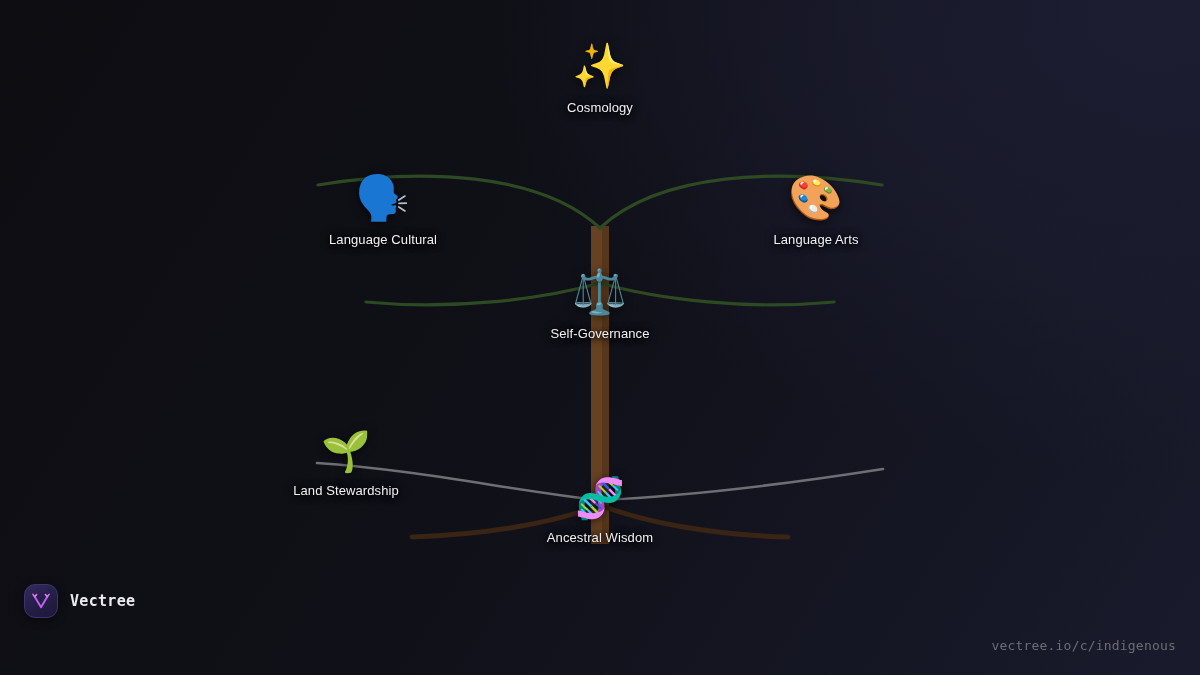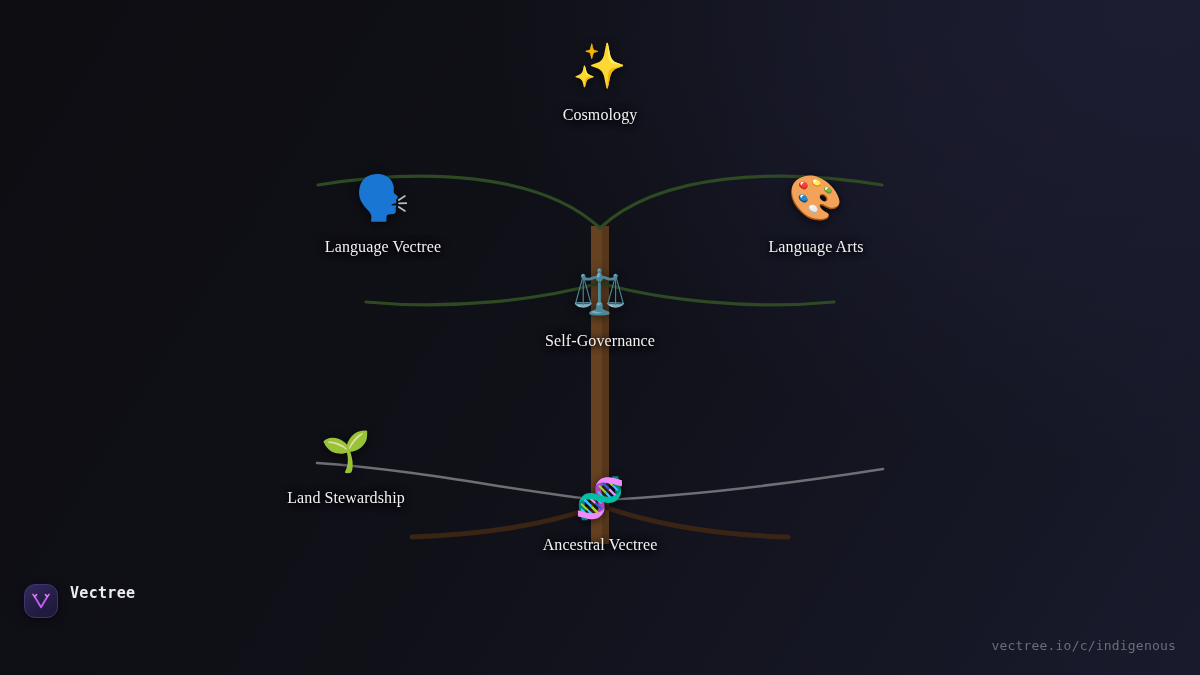--- a/index.html
+++ b/index.html
@@ -37,39 +37,38 @@
   }
   .node-icon {
     font-size:44px;
     line-height:1;
     height:52px;
     display:flex; align-items:center; justify-content:center;
     filter:drop-shadow(0 2px 5px rgba(0,0,0,0.65));
   }
   .node-icon.small { font-size:40px; height:48px; }
   .node-label {
-    margin-top:14px;
-    font-size:16px;
+    margin-top:8px;
+    font-size:13px;
     color:#f2f2f5;
     letter-spacing:0.1px;
     text-shadow:0 1px 4px rgba(0,0,0,0.95), 0 0 10px rgba(0,0,0,0.9);
     white-space:nowrap;
-    font-family:Liberation Serif, serif;
   }
 
   
   #footer {
     position:absolute;
     left:0; right:0; bottom:0;
     height:115px;
   }
   #brand {
     position:absolute;
     left:24px; top:24px;
-    display:flex; align-items:flex-start; gap:12px;
+    display:flex; align-items:center; gap:12px;
   }
   #brand-logo {
     width:34px; height:34px;
     border-radius:11px;
     background:linear-gradient(150deg, #332a5e 0%, #241d45 55%, #1d1838 100%);
     border:1px solid #3d3470;
     display:flex; align-items:center; justify-content:center;
     box-shadow:0 2px 8px rgba(0,0,0,0.5);
   }
   #brand-name {
@@ -121,41 +120,41 @@
     <path d="M602 506 C 645 522, 710 535, 788 537" stroke="#3a2414" stroke-width="5" fill="none" stroke-linecap="round"></path>
   </svg>
 
   <div class="node" style="left:600px; top:40px;">
     <div class="node-icon">✨</div>
     <div class="node-label">Cosmology</div>
   </div>
 
   <div class="node" style="left:383px; top:172px;">
     <div class="node-icon">🗣️</div>
-    <div class="node-label">Language Vectree</div>
+    <div class="node-label">Language Cultural</div>
   </div>
 
   <div class="node" style="left:816px; top:172px;">
     <div class="node-icon">🎨</div>
     <div class="node-label">Language Arts</div>
   </div>
 
   <div class="node" style="left:600px; top:266px;">
     <div class="node-icon">⚖️</div>
     <div class="node-label">Self-Governance</div>
   </div>
 
   <div class="node" style="left:346px; top:427px;">
     <div class="node-icon small">🌱</div>
     <div class="node-label">Land Stewardship</div>
   </div>
 
   <div class="node" style="left:600px; top:474px;">
     <div class="node-icon small">🧬</div>
-    <div class="node-label">Ancestral Vectree</div>
+    <div class="node-label">Ancestral Wisdom</div>
   </div>
 
   <div id="footer">
 
     <div id="brand">
       <div id="brand-logo">
         <svg width="22" height="22" viewBox="0 0 22 22" xmlns="http://www.w3.org/2000/svg" aria-hidden="true">
           <path d="M4.6 6.6 L11 17.2 L17.4 6.6" stroke="#c060f0" stroke-width="1.9" fill="none" stroke-linecap="round" stroke-linejoin="round"></path>
           <path d="M4.6 6.6 L2.9 4.4 M4.6 6.6 L6.6 4.6" stroke="#e07cf5" stroke-width="1.5" fill="none" stroke-linecap="round"></path>
           <path d="M17.4 6.6 L15.4 4.6 M17.4 6.6 L19.1 4.4" stroke="#e07cf5" stroke-width="1.5" fill="none" stroke-linecap="round"></path>

